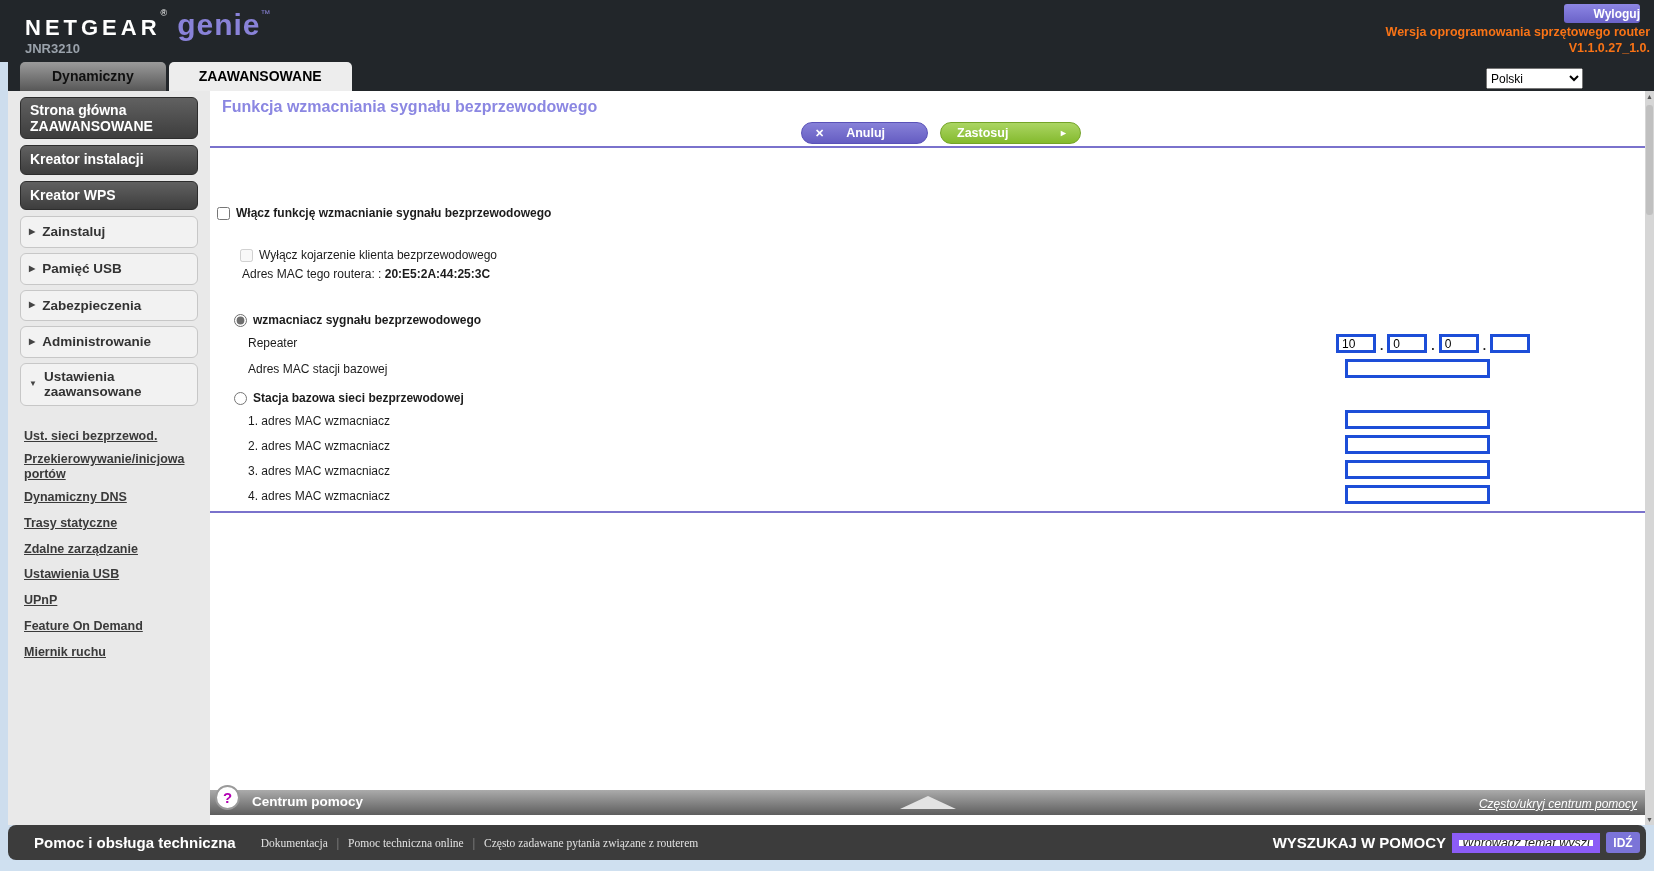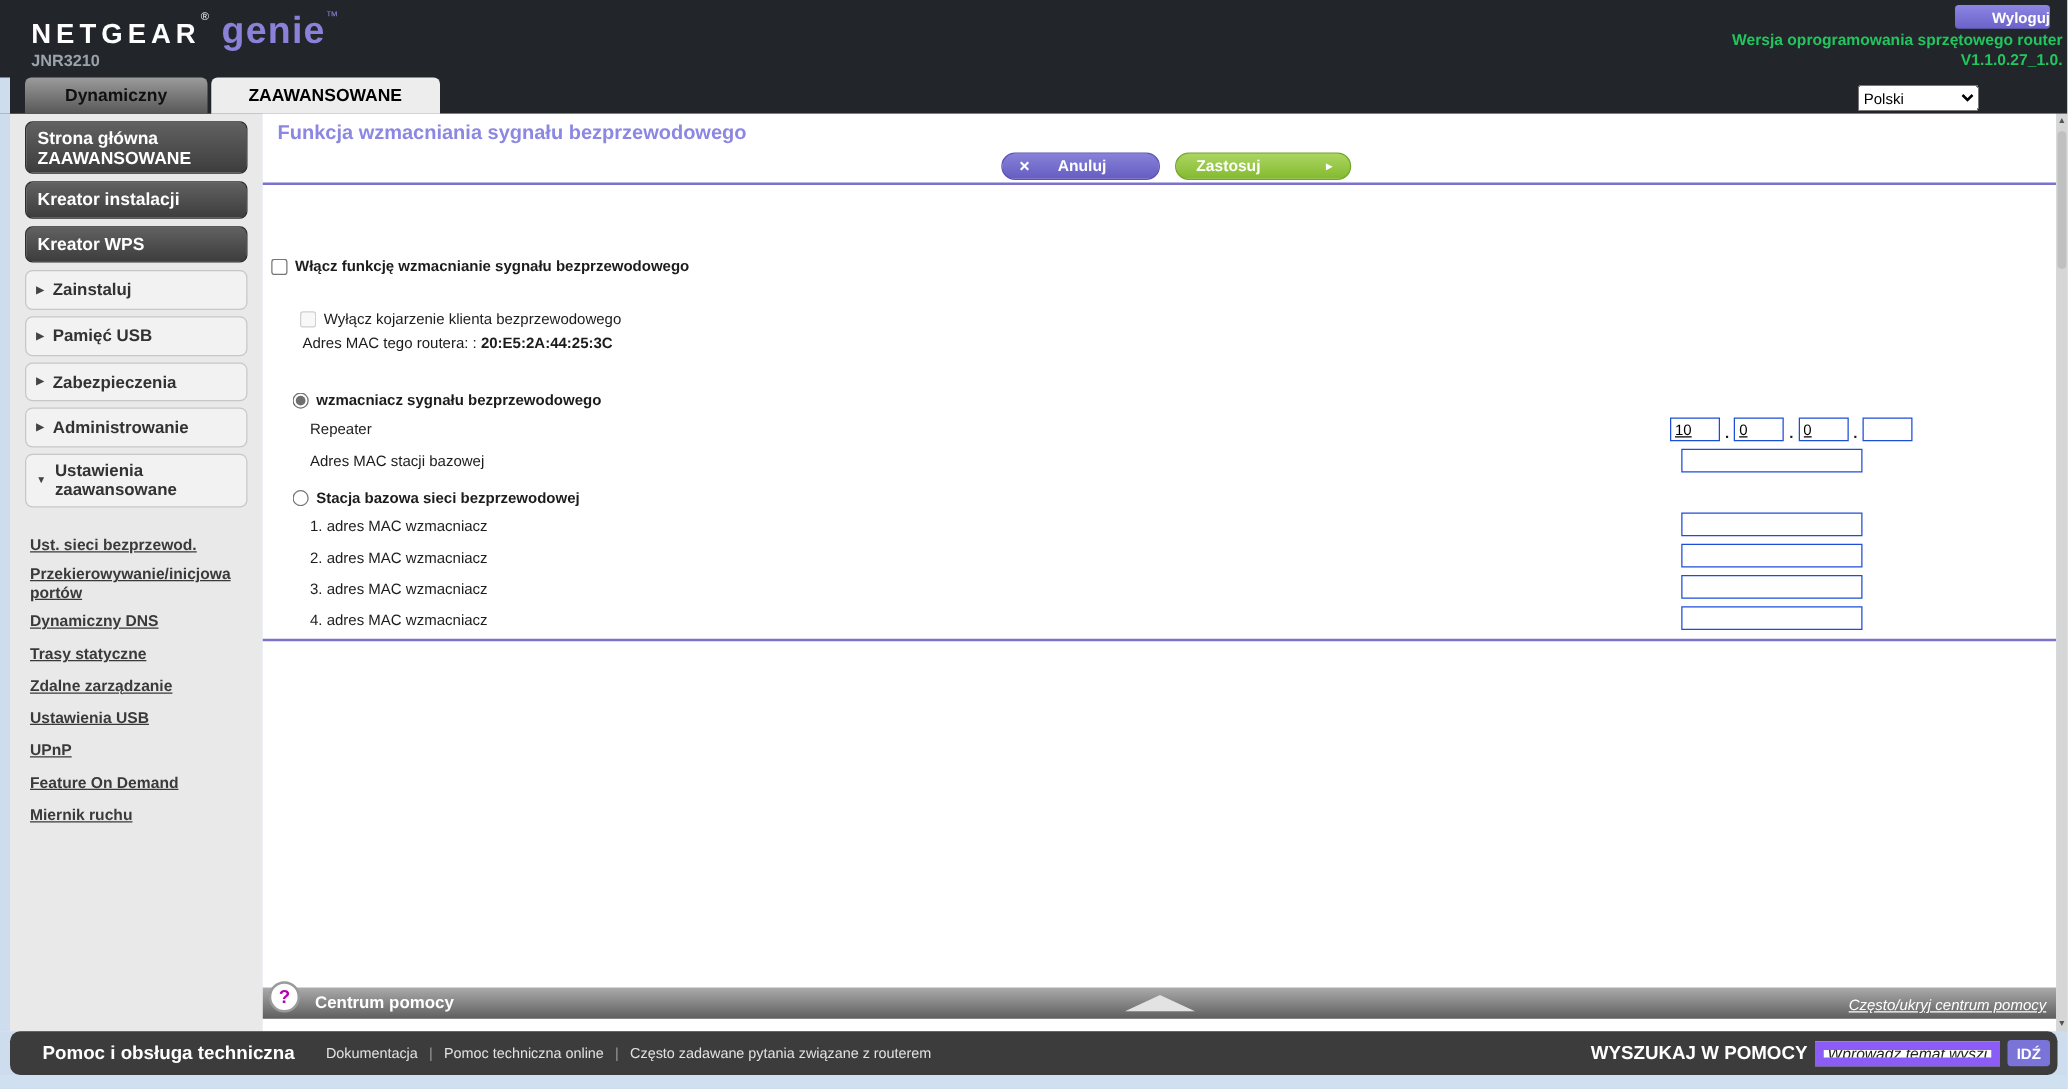--- a/index.html
+++ b/index.html
@@ -10,21 +10,21 @@
   .hdr { position:relative; width:100%; height:91px; background:#22262a; }
   .hdr-notch { position:absolute; left:0; top:62px; width:8px; height:29px; background:#cddded; }
   .logo { position:absolute; left:25px; top:8px; white-space:nowrap; }
   .brand { color:#ffffff; font-weight:bold; font-size:22px; letter-spacing:4px; }
   .regmark { color:#ffffff; font-size:9px; vertical-align:top; }
   .product { color:#8982d8; font-weight:bold; font-size:30px; letter-spacing:1px; margin-left:10px; }
   .tmmark { color:#8982d8; font-size:10px; vertical-align:top; }
   .model { position:absolute; left:25px; top:41px; color:#9aa2ab; font-weight:bold; font-size:13px; }
   .logout { position:absolute; right:14px; top:4px; width:76px; height:19px; border:none; border-radius:3px;
             background:linear-gradient(#8d86e4,#6a62c8); color:#fff; font-weight:bold; font-size:12px; cursor:pointer;text-align:right; }
-  .fw { position:absolute; right:4px; top:24px; text-align:right; color:#22c55e; font-weight:bold; font-size:12.5px; line-height:1.3; }
+  .fw { position:absolute; right:4px; top:24px; text-align:right; color:#f97316; font-weight:bold; font-size:12.5px; line-height:1.3; }
   .tabs { position:absolute; left:20px; bottom:0; display:flex; gap:3px; }
   .tab { height:29px; line-height:29px; font-size:14px; font-weight:bold; border-radius:5px 5px 0 0; cursor:pointer; }
   .tab-basic { padding:0 32px; background:linear-gradient(#9b9b9b,#575757); color:#101010; }
   .tab-adv { padding:0 30px; background:#ededed; color:#000; }
   .lang { position:absolute; right:71px; top:68px; width:97px; height:21px; font-size:12px; font-family:"Liberation Sans",sans-serif; }
 
   
   .bodyrow { display:flex; height:734px; }
   .sidebar { width:210px; background:#e9e9e9; border-left:8px solid #cddded; padding:6px 12px 0 12px; overflow:hidden; }
   .nav-btn { display:block; width:100%; text-align:left; background:linear-gradient(#616161,#3d3d3d); border:1px solid #2d2d2d;
@@ -53,21 +53,21 @@
   .btn-cancel .lbl { flex:1; text-align:center; margin-right:20px; }
   .btn-apply { left:730px; width:141px; background:linear-gradient(#abd563,#84ba2e); border-color:#74a428; }
   .btn-apply .lbl { flex:1; margin-left:16px; }
   .btn-apply .ag { margin-right:12px; font-size:9px; }
 
   .form { position:relative; height:365px; font-size:12px; color:#1c1c1c; }
   .abs { position:absolute; }
   .chkrow { display:flex; align-items:center; gap:6px; }
   .bold { font-weight:bold; }
   input[type=checkbox], input[type=radio] { width:13px; height:13px; accent-color:#6e6e6e; }
-  .txt { border:1px solid #1d4ed8; height:19px; font-size:12px; padding:1px 3px; font-family:"Liberation Sans",sans-serif;text-decoration:underline; }
+  .txt { border:3px solid #1d4ed8; height:19px; font-size:12px; padding:1px 3px; font-family:"Liberation Sans",sans-serif; }
   .ip-group { position:absolute; right:115px; display:flex; align-items:flex-end; gap:4px; }
   .ip-box { width:40px; }
   .ipdot { font-weight:bold; line-height:1; padding-bottom:1px; }
   .mac-input { position:absolute; right:155px; width:145px; }
   .hr2 { position:absolute; left:0; right:0; top:363px; border-bottom:2px solid #7a72cc; }
 
   
   .helpbar { position:absolute; left:0; right:0; bottom:10px; height:25px;
              background:linear-gradient(#ababab,#5e5e5e); }
   .q-badge { position:absolute; left:5px; top:-5px; width:25px; height:25px; background:#fff; border:2px solid #9a9a9a;
@@ -81,21 +81,21 @@
   
   .vscroll { position:relative; width:9px; background:#d6d6d6; }
   .vs-up, .vs-down { position:absolute; left:0; width:9px; text-align:center; font-size:7px; color:#555; cursor:pointer; }
   .vs-up { top:2px; } .vs-down { bottom:2px; }
   .vs-thumb { position:absolute; left:1px; top:14px; width:7px; height:110px; background:#c0c0c0; border-radius:3px; cursor:grab; }
 
   
   .footer { position:relative; margin:0 8px; height:35px; background:#3c3c3c; border-radius:8px;
             display:flex; align-items:center; }
   .f-title { margin-left:26px; color:#fff; font-weight:bold; font-size:15px; white-space:nowrap; }
-  .f-links { margin-left:16px; display:flex; align-items:center; font-size:11.5px; color:#e2e2e2; white-space:nowrap; }
+  .f-links { margin-left:16px; display:flex; align-items:center; font-size:11.5px; color:#e2e2e2; white-space:nowrap;font-family:Liberation Serif, serif; }
   .f-link { padding:0 9px; text-decoration:none; color:#e2e2e2; cursor:pointer; }
   .f-sep { color:#9a9a9a; }
   .f-search { position:absolute; right:6px; display:flex; align-items:center; gap:6px; }
   .f-search-label { color:#fff; font-weight:bold; font-size:15px; white-space:nowrap; }
   .f-input { width:148px; height:20px; border:7px solid #8b5cf6; font-size:12.5px; padding:1px 3px; font-family:"Liberation Sans",sans-serif;font-style:italic; }
   .f-input::placeholder { color:#222; opacity:1; }
   .go-btn { width:34px; height:21px; border:none; border-radius:3px; background:#7b74d8; color:#fff;
             font-weight:bold; font-size:12px; cursor:pointer; }
   .bottom-strip { height:11px; background:#cfe0f0; }
 </style>

